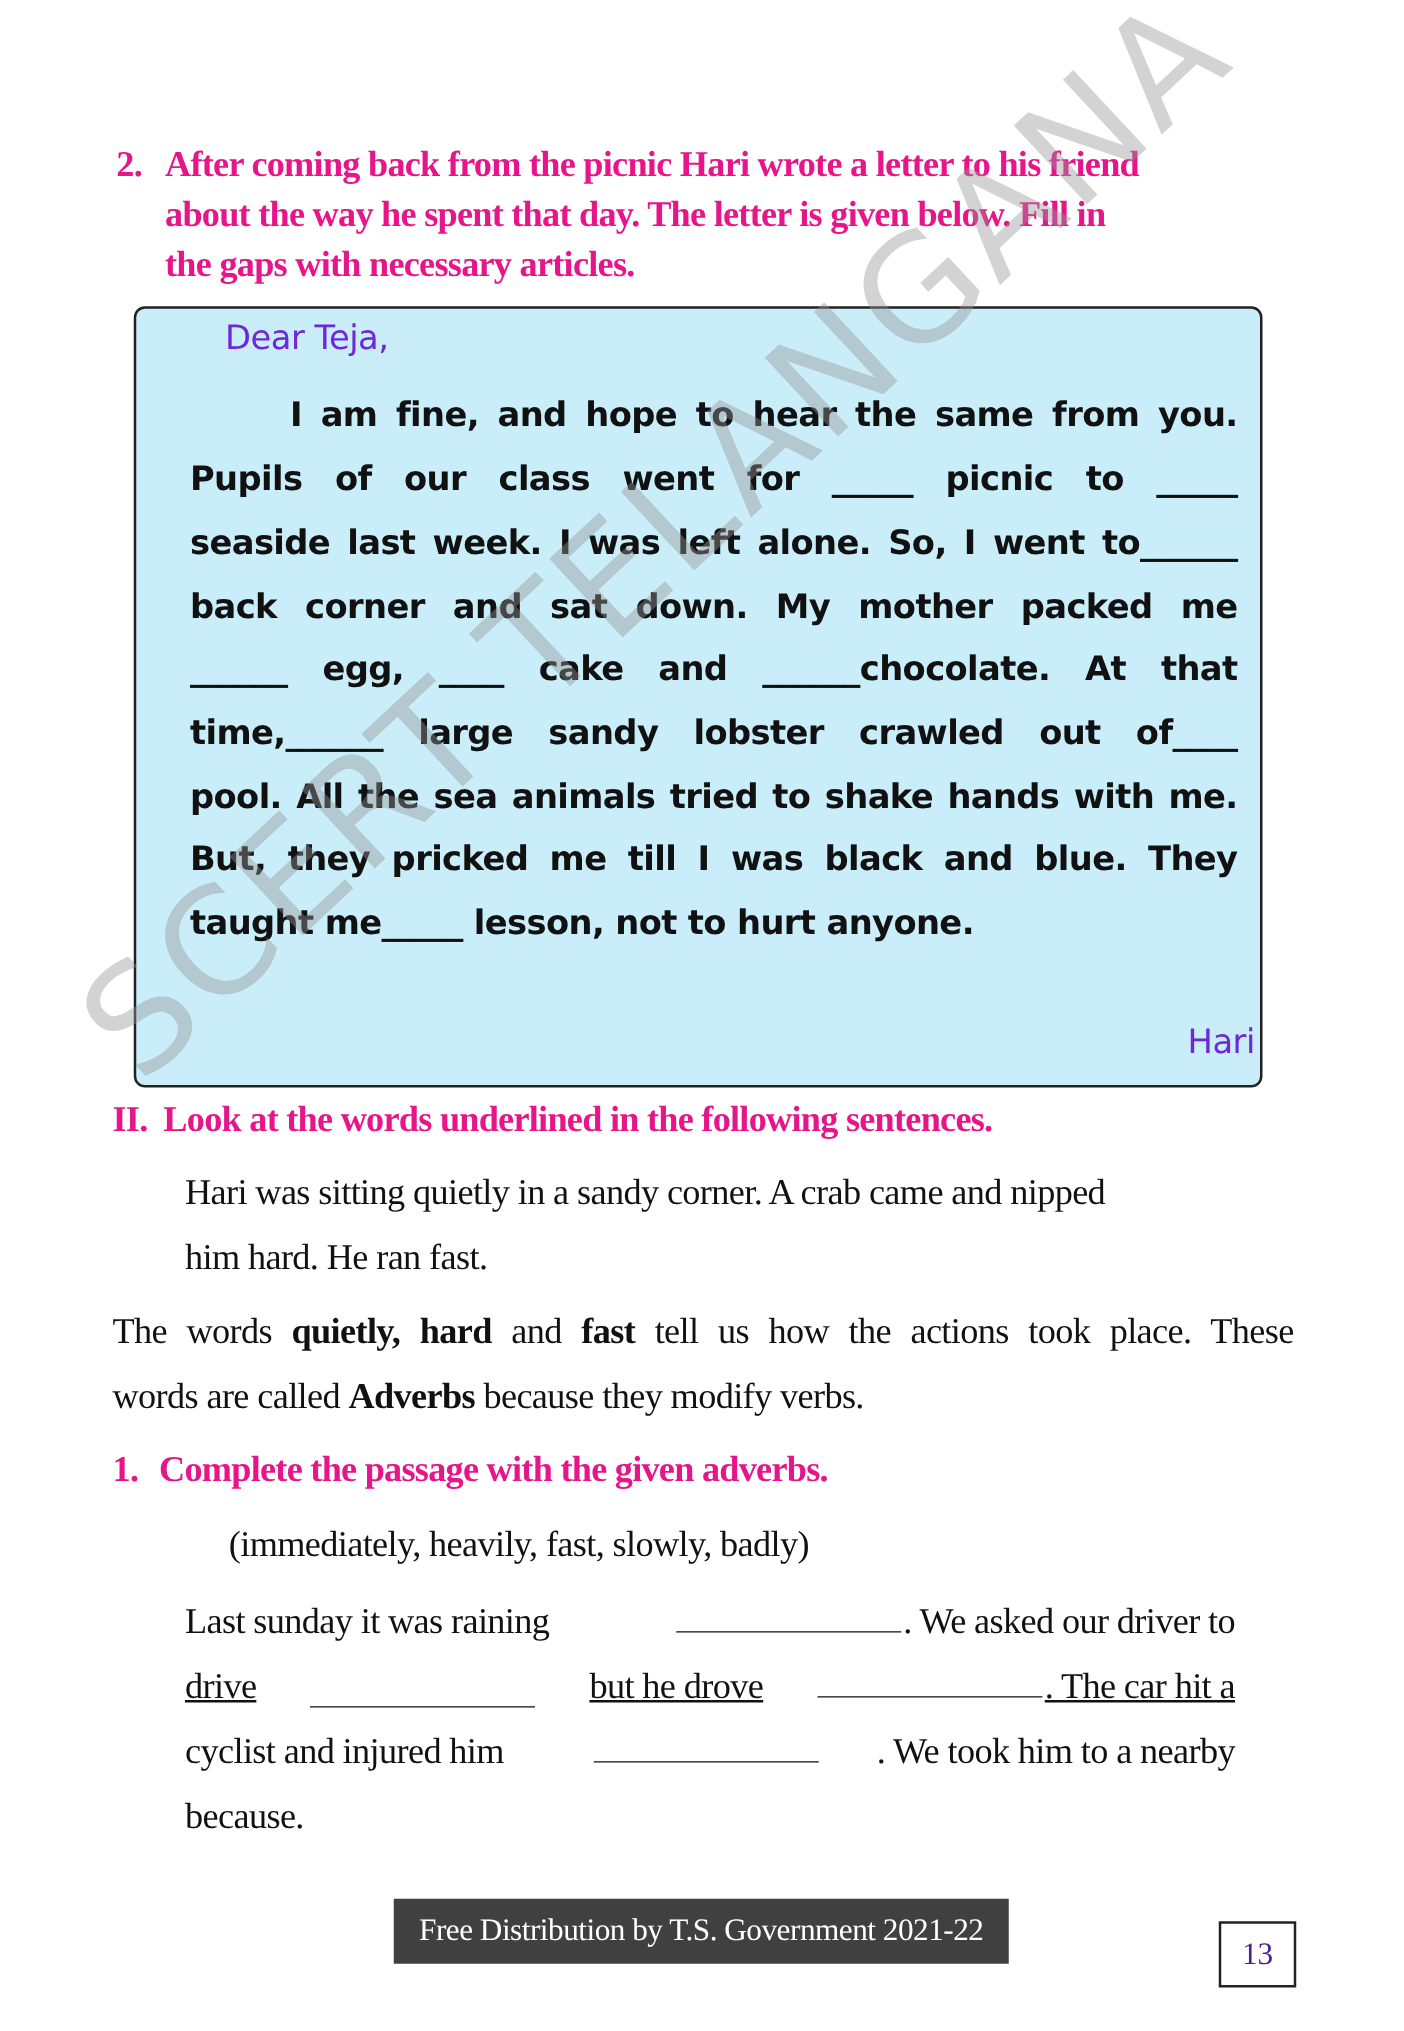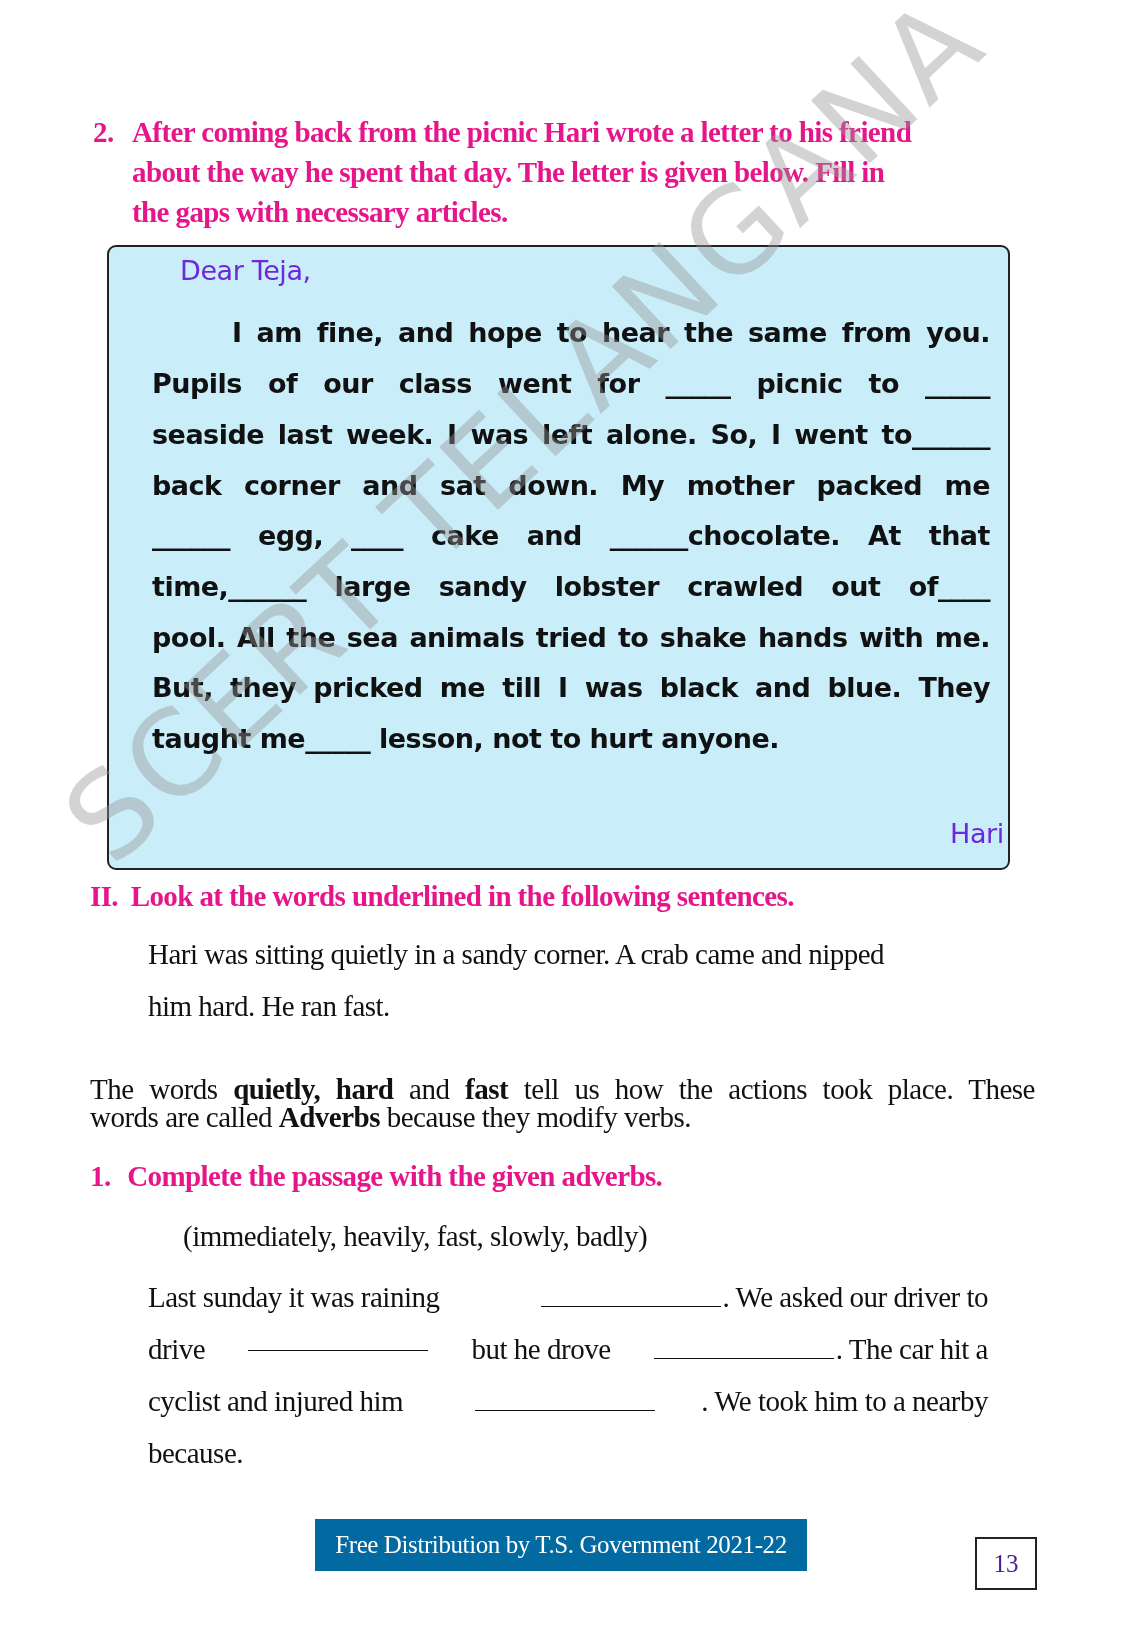--- a/index.html
+++ b/index.html
@@ -42,27 +42,27 @@
     white-space: nowrap;
     height: 40px; line-height: 40px; font-weight: bold;
   }
   .letter-line.last { text-align-last: left; }
   .salutation { left: 152px; top: 255px; }
   .signoff { left: 922px; top: 818px; }
 
   .serif { font-family: "Liberation Serif", serif; color: #111; font-size: 29px; letter-spacing: -0.5px; white-space: nowrap; }
   .serif b { font-weight: bold; }
 
-  .justify { text-align: justify; text-align-last: justify; margin-top: 24px; }
+  .justify { text-align: justify; text-align-last: justify; }
 
   .blank { display: inline-block; border-bottom: 1.5px solid #111; height: 1px; vertical-align: baseline; }
 
   .footer-bar {
     left: 315px; top: 1519px; width: 492px; height: 52px;
-    background: #0369a1;
+    background: #404040;
     color: #ffffff;
     font-family: "Liberation Serif", serif;
     font-size: 25px;
     line-height: 52px;
     text-align: center;
     letter-spacing: -0.4px;
   }
   .page-num {
     left: 975px; top: 1537px; width: 62px; height: 53px;
     border: 2px solid #222; box-sizing: border-box;
@@ -132,21 +132,21 @@
 <div class="abs serif" style="left:183px; top:1220px;font-family:Liberation Serif, serif;">(immediately, heavily, fast, slowly, badly)</div>
 
 <div class="abs serif" style="left:148px; top:1281px; width:840px; display:flex; justify-content:space-between; align-items:baseline;">
   <span>Last sunday it was raining</span>
   <span style="display:flex; align-items:baseline;">
     <span class="blank" style="width:180px; margin:0 2px 0 8px;"></span>
     <span>. We asked our driver to</span>
   </span>
 </div>
 
-<div class="abs serif" style="left:148px; top:1333px; width:840px; display:flex; justify-content:space-between; align-items:center;">
+<div class="abs serif" style="left:148px; top:1333px; width:840px; display:flex; justify-content:space-between; align-items:flex-end;text-decoration:underline;">
   <span>drive</span>
   <span class="blank" style="width:180px;"></span>
   <span>but he drove</span>
   <span style="display:flex; align-items:baseline;">
     <span class="blank" style="width:180px; margin-right:2px;"></span>
     <span>. The car hit a</span>
   </span>
 </div>
 
 <div class="abs serif" style="left:148px; top:1385px; width:840px; display:flex; justify-content:space-between; align-items:baseline;">

